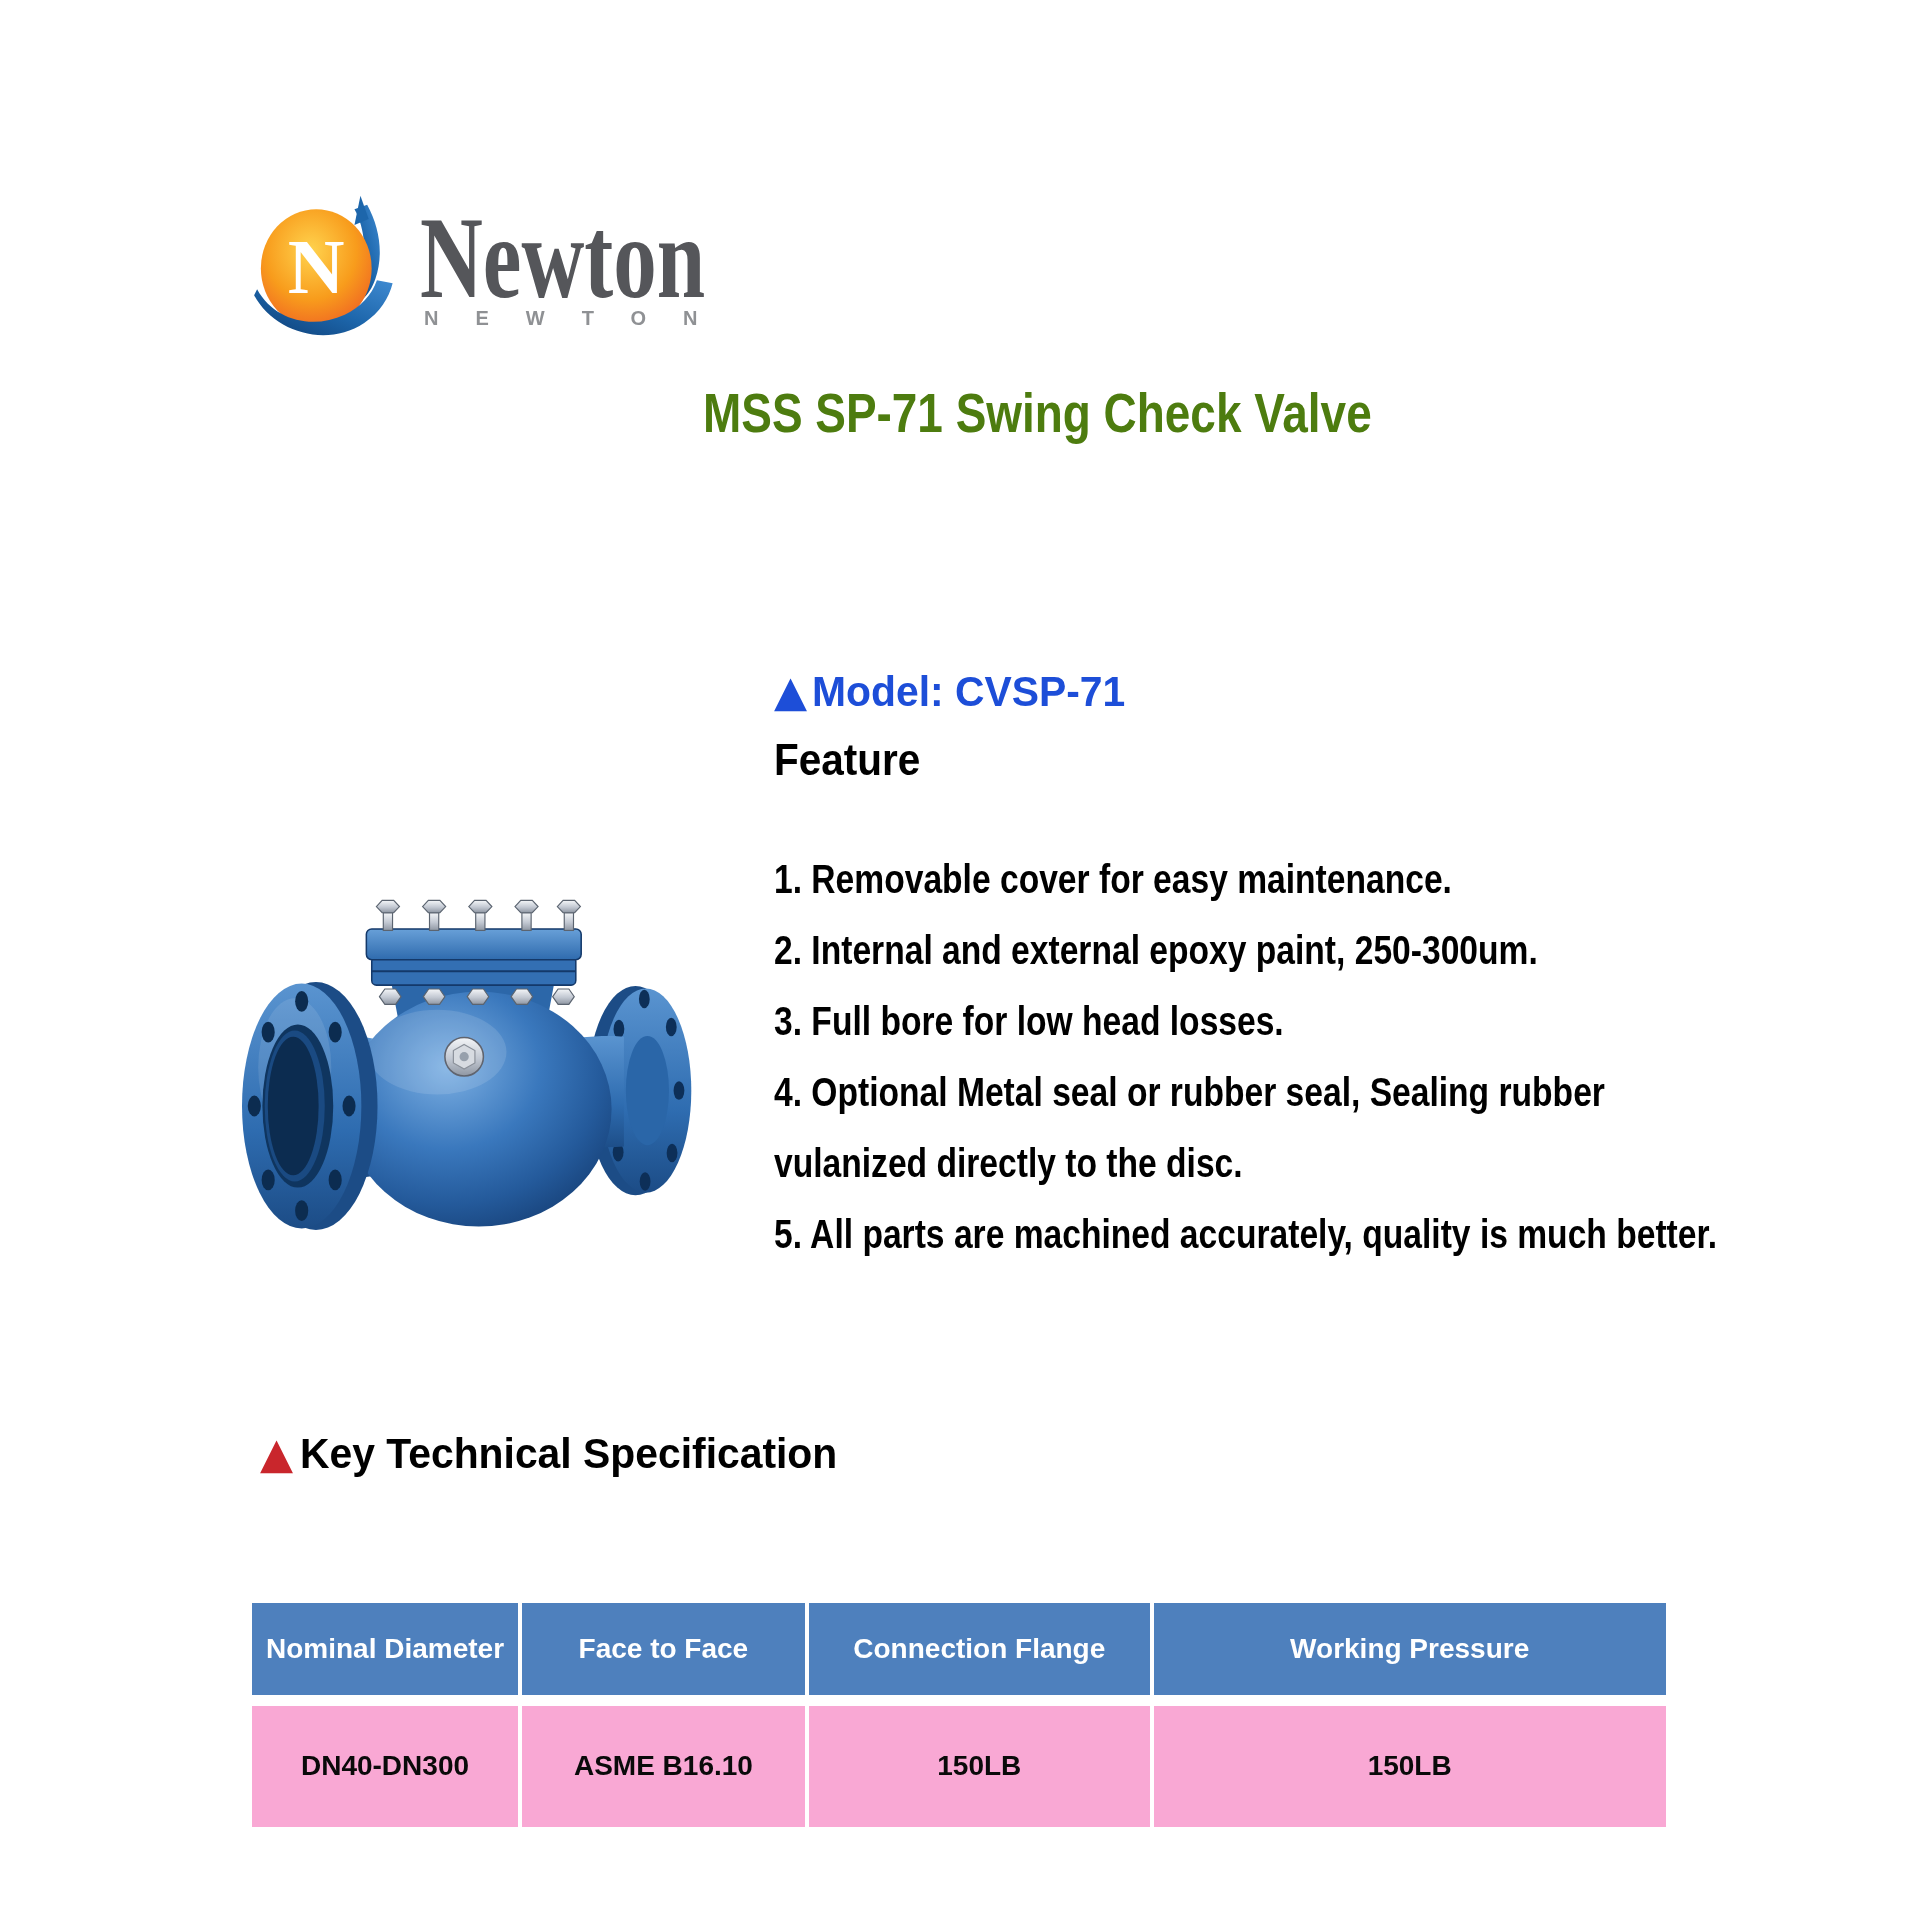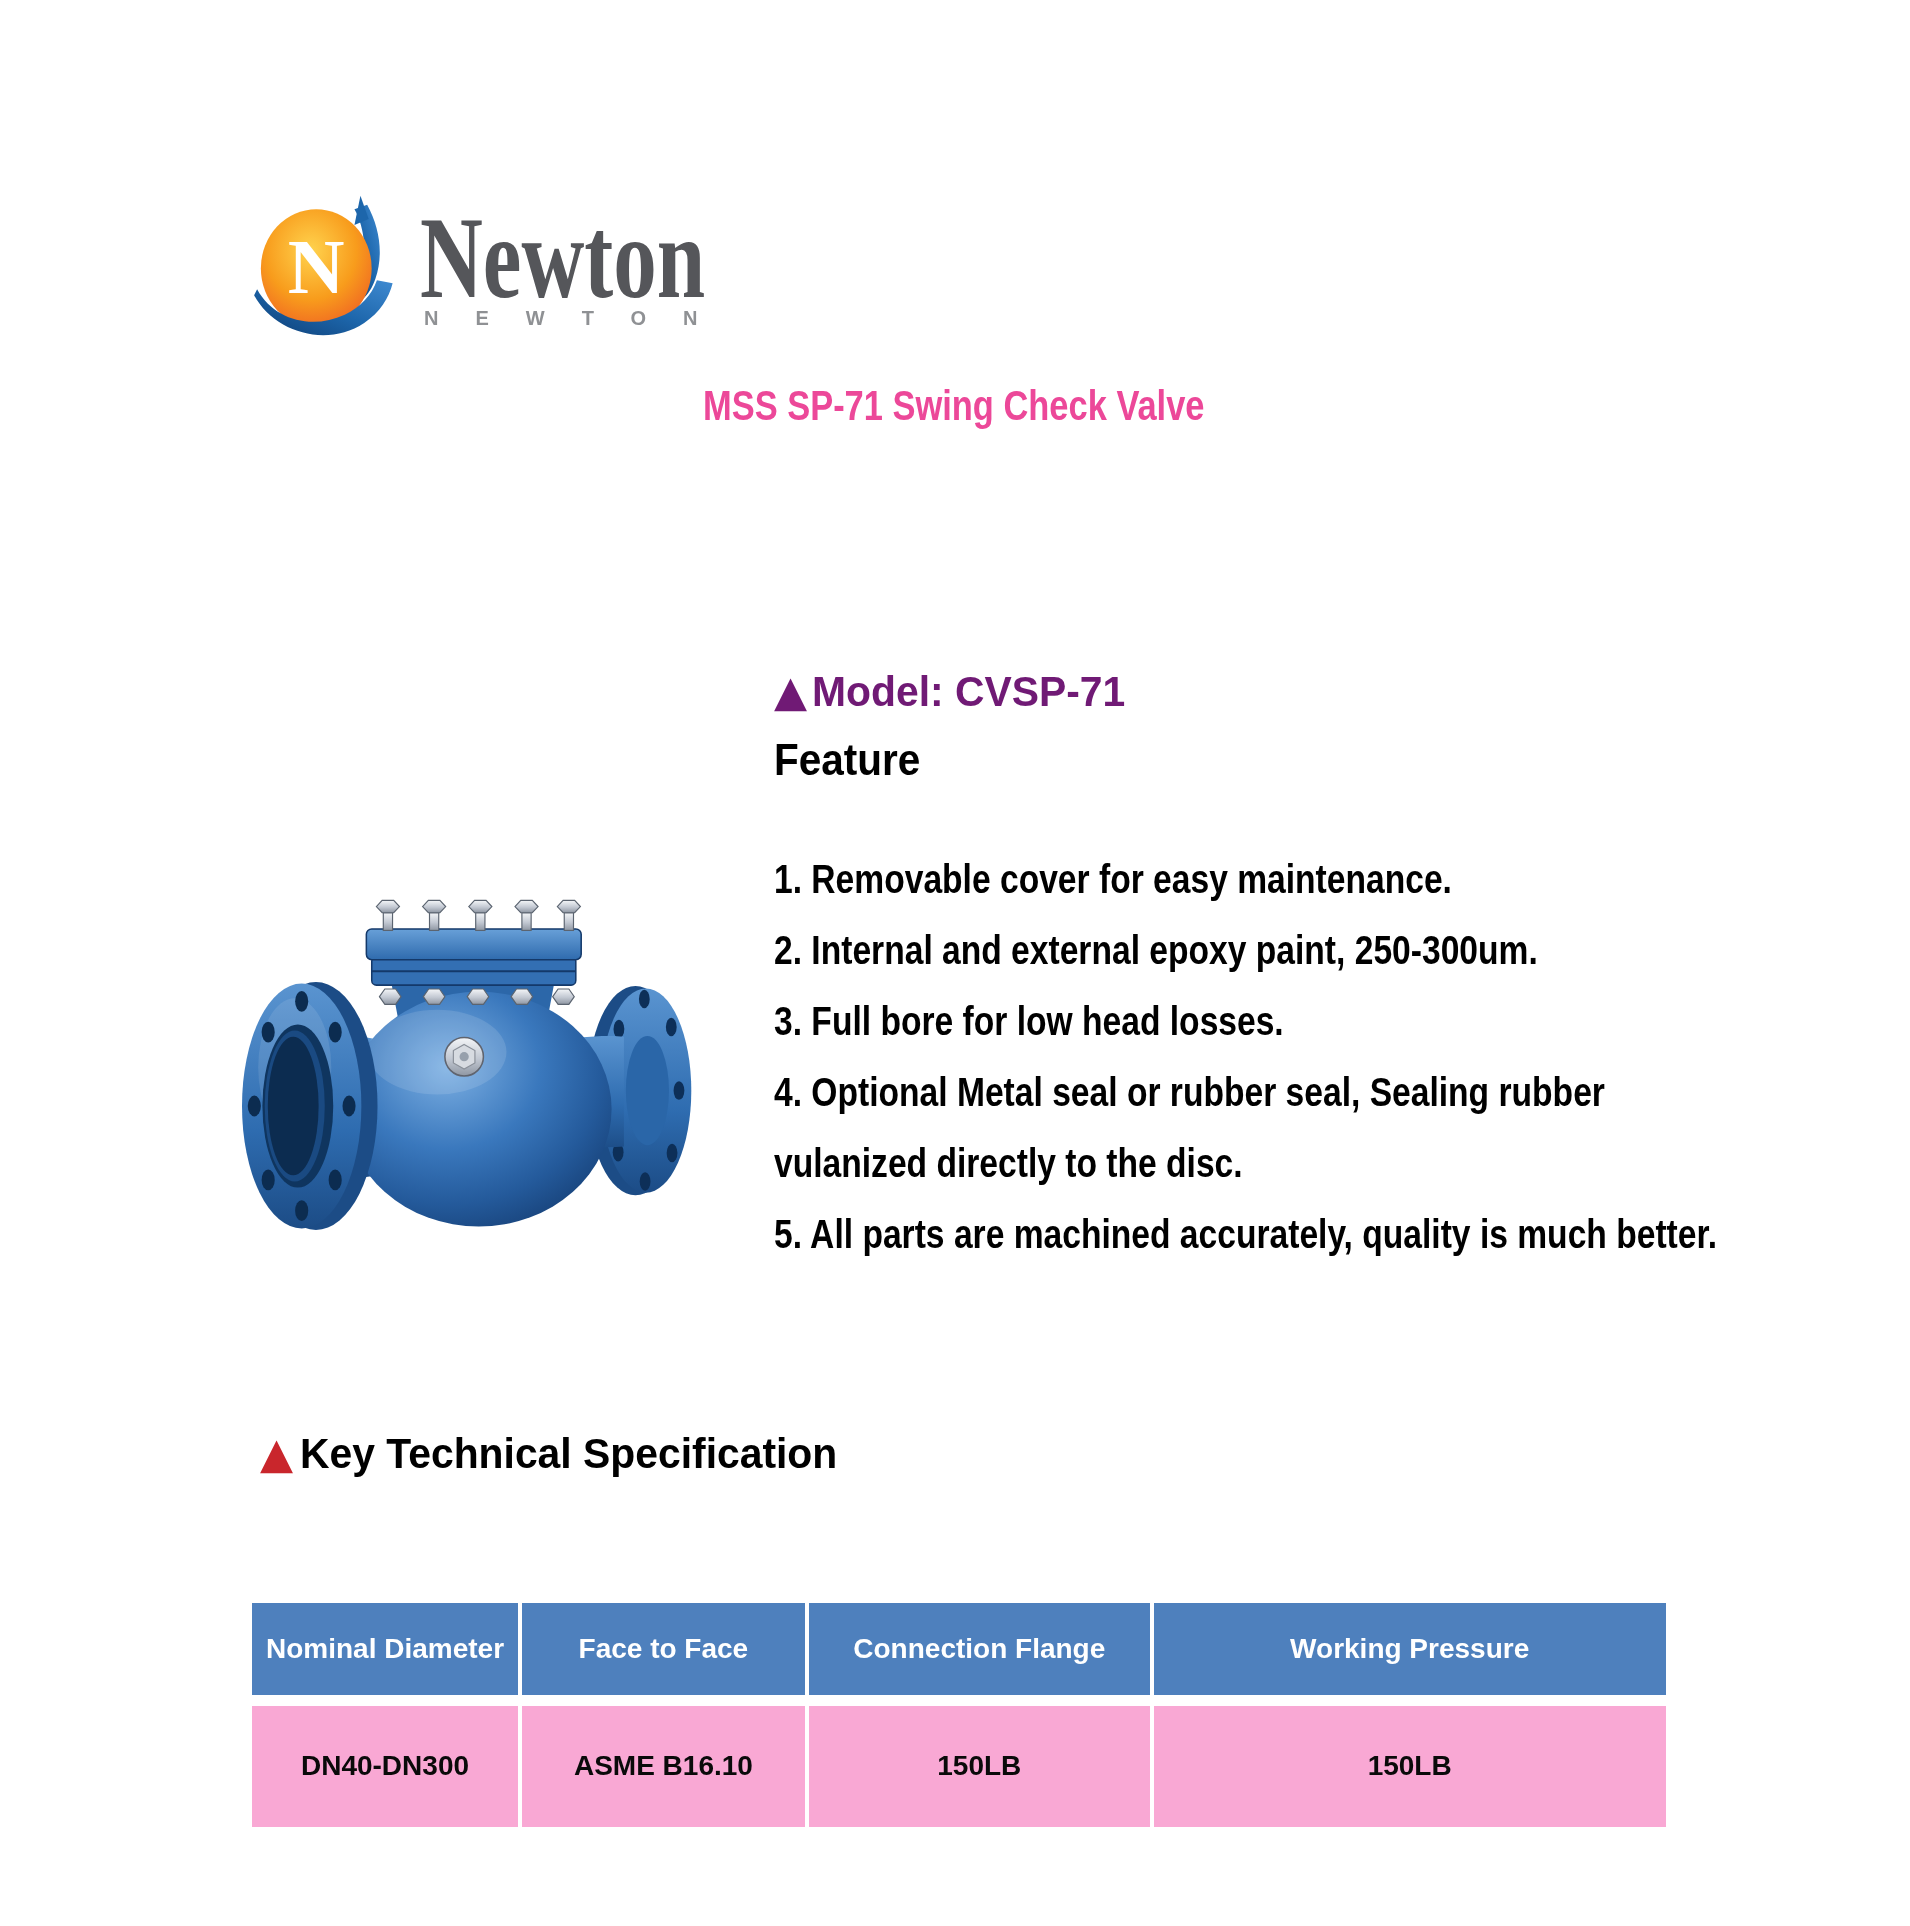--- a/index.html
+++ b/index.html
@@ -9,28 +9,28 @@
   
   .logo{position:absolute;left:247px;top:195px;width:539px;height:162px;}
   .logo-globe{position:absolute;left:0;top:0;width:152px;height:146px;}
   .logo-name{position:absolute;left:173px;top:4.6px;font-family:"Liberation Serif","DejaVu Serif",serif;
              font-weight:bold;font-size:116px;line-height:1;color:#55565a;
              transform:scaleX(.75);transform-origin:left top;white-space:pre;}
   .logo-sub{position:absolute;left:177px;top:112px;font-size:20px;font-weight:bold;color:#8f9194;
             letter-spacing:37px;white-space:pre;}
 
   
-  .title{position:absolute;left:703px;top:385px;font-size:42px;font-weight:bold;line-height:1;
-         color:#ec4899;}
+  .title{position:absolute;left:703px;top:385px;font-size:56px;font-weight:bold;line-height:1;
+         color:#4d7c0f;}
   .cond{display:inline-block;transform-origin:left center;white-space:pre;}
   .sx82{transform:scaleX(.82);} .sx84{transform:scaleX(.84);}
   .sx90{transform:scaleX(.90);} .sx95{transform:scaleX(.95);}
 
   
-  .model{position:absolute;left:774px;top:670px;font-size:43px;font-weight:bold;color:#701a75;line-height:1;}
+  .model{position:absolute;left:774px;top:670px;font-size:43px;font-weight:bold;color:#1d4ed8;line-height:1;}
   .model .tri{margin-right:5.4px;}
   .feature-h{position:absolute;left:774px;top:737px;font-size:45px;font-weight:bold;line-height:1;color:#000000;}
   .features{position:absolute;left:774px;top:844px;}
   .feat-line{height:71px;display:flex;align-items:center;font-size:40px;font-weight:bold;color:#000;}
 
   
   .sect{position:absolute;font-size:43px;font-weight:bold;line-height:1;color:#000;}
   .sect .tri{color:#c9262c;margin-right:7px;}
   .sect-spec{left:260px;top:1432px;}
   .tri{font-family:"DejaVu Sans",sans-serif;}

